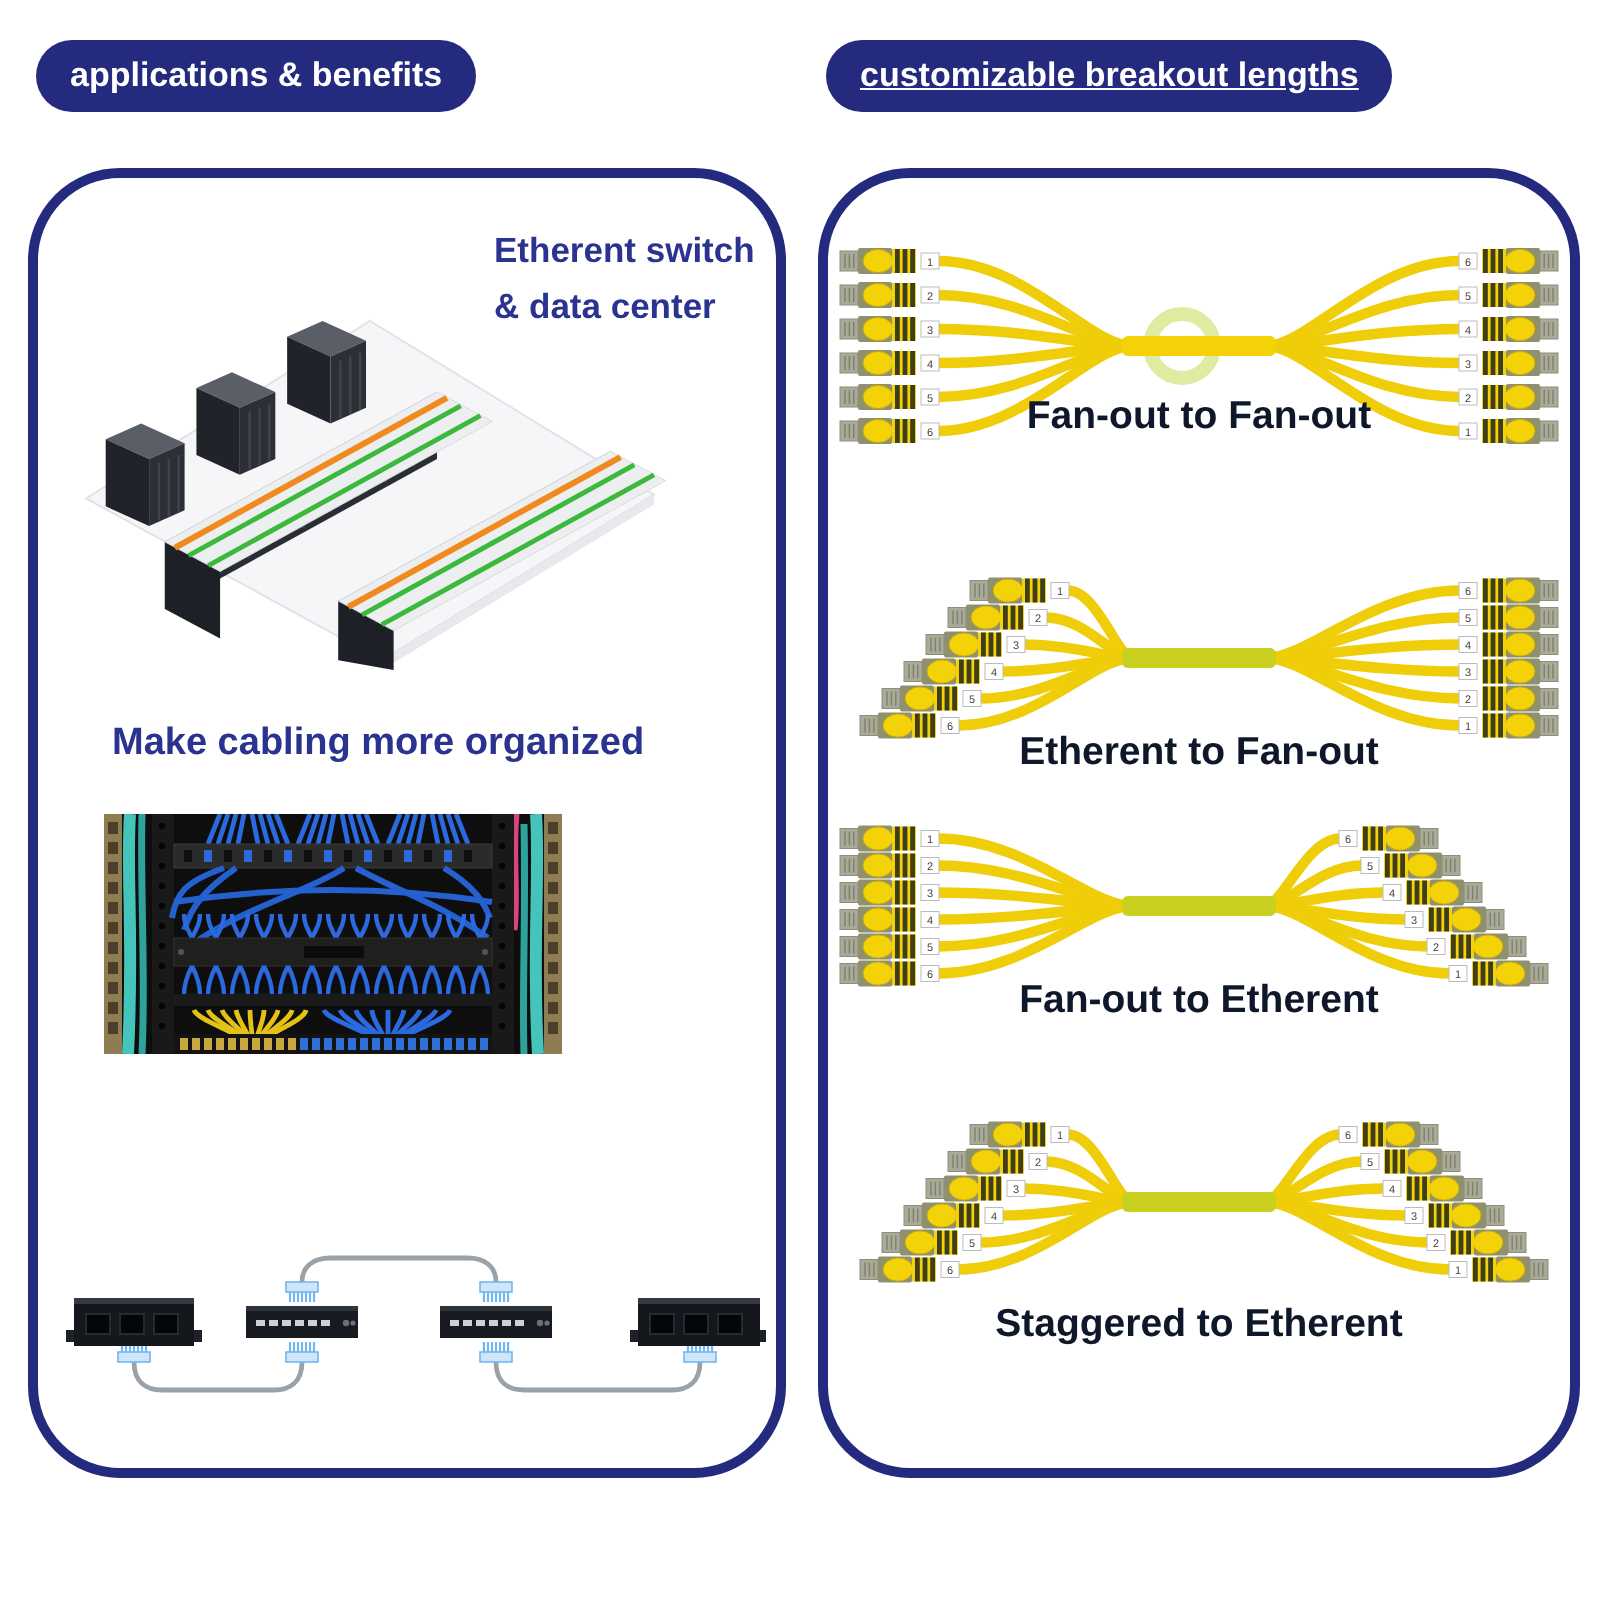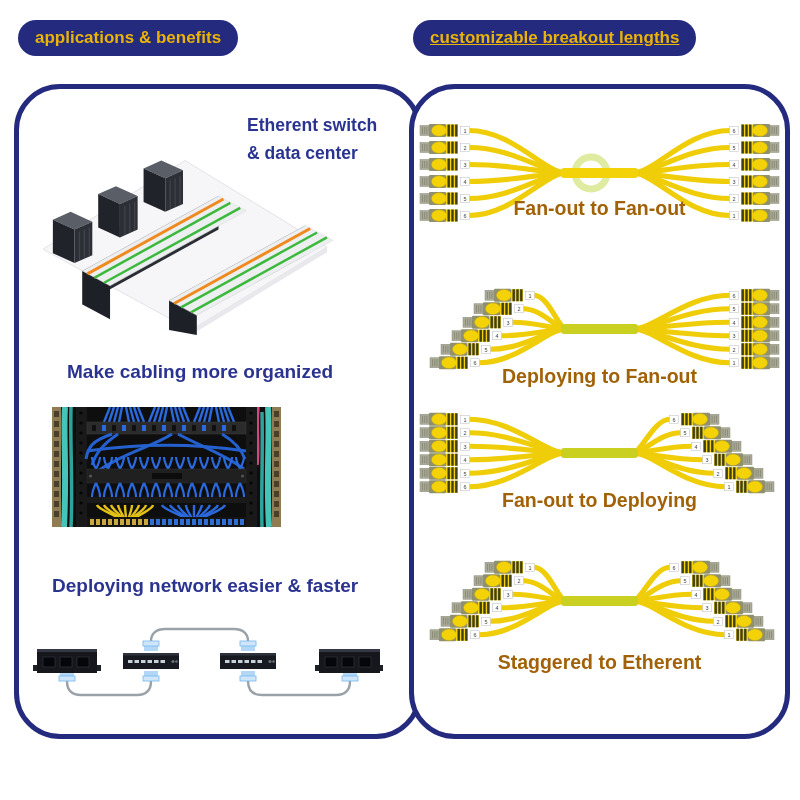--- a/index.html
+++ b/index.html
@@ -1,38 +1,38 @@
 <!DOCTYPE html>
 <html><head>
 <meta charset="utf-8">
 <style>
   html,body{margin:0;padding:0;background:#ffffff;}
   body{width:800px;height:800px;position:relative;overflow:hidden;
        font-family:"Liberation Sans", sans-serif;}
   .badge{position:absolute;top:20px;height:36px;line-height:36px;
-         background:#242a7d;color:#eab308;font-weight:bold;font-size:17px;
+         background:#242a7d;color:#ffffff;font-weight:bold;font-size:17px;
          padding:0 17px;border-radius:19px;white-space:nowrap;}
   #badge-left{left:18px;}
   #badge-right{left:413px;text-decoration:underline;}
   .panel{position:absolute;top:84px;width:369px;height:645px;
          border:5px solid #242a7d;border-radius:46px;background:#ffffff;}
-  #panel-left{left:14px;padding-left:29px;}
+  #panel-left{left:14px;}
   #panel-right{left:409px;width:371px;}
   .h-title{position:absolute;color:#2a3490;font-weight:bold;font-size:19px;
            white-space:nowrap;}
   #title-datacenter{left:228px;top:22px;font-size:17.5px;line-height:28px;
                     white-space:normal;width:140px;}
   #illus-datacenter{position:absolute;left:6px;top:36px;}
-  #title-cabling{left:48px;top:272px;}
+  #title-cabling{left:37px;top:272px;}
   #illus-rack{position:absolute;left:33px;top:318px;}
   #title-deploy{left:33px;top:486px;}
   #illus-network{position:absolute;left:12px;top:520px;}
   .cable-svg{position:absolute;left:0;}
   .cable-label{position:absolute;left:0;width:100%;text-align:center;
-               color:#a16207;font-weight:bold;font-size:19.5px;}
+               color:#0f172a;font-weight:bold;font-size:19.5px;}
 </style>
 </head>
 <body>
 
 <div class="badge" id="badge-left">applications &amp; benefits</div>
 <div class="badge" id="badge-right">customizable breakout lengths</div>
 
 <div class="panel" id="panel-left">
 
   <div class="h-title" id="title-datacenter">
@@ -331,21 +331,20 @@
         <rect x="152" y="112" width="4" height="6" fill="#2f6fd6"></rect>
       <rect x="158" y="112" width="4" height="6" fill="#2f6fd6"></rect>
         <rect x="164" y="112" width="4" height="6" fill="#2f6fd6"></rect>
       <rect x="170" y="112" width="4" height="6" fill="#2f6fd6"></rect>
         <rect x="176" y="112" width="4" height="6" fill="#2f6fd6"></rect>
       <rect x="182" y="112" width="4" height="6" fill="#2f6fd6"></rect>
         <rect x="188" y="112" width="4" height="6" fill="#2f6fd6"></rect>
     </g>
   </svg>
 
-  <div class="h-title" id="title-deploy">Deploying network easier &amp; faster</div>
 
   <svg id="illus-network" width="352" height="96" viewBox="0 0 352 96">
 
     <g stroke="#9aa2a9" stroke-width="2.4" fill="none">
       <path d="M120,32 C120,24 126,20 134,20 L203,20 C211,20 217,24 217,32"></path>
       <path d="M36,72 C36,82 42,86 50,86 L106,86 C114,86 120,82 120,72"></path>
       <path d="M217,72 C217,82 223,86 231,86 L305,86 C313,86 319,82 319,72"></path>
     </g>
 
     <g>
@@ -781,21 +780,21 @@
           <rect x="339" y="77.25" width="17" height="13" rx="1" fill="#8f916e"></rect>
           <ellipse cx="346" cy="83.75" rx="7.5" ry="5.8" fill="#f3d308" stroke="#caa90a" stroke-width="0.5"></ellipse>
           <rect x="327" y="77.75" width="12" height="12" fill="#f3d308"></rect>
           <rect x="335.1" y="77.75" width="2.4" height="12" fill="#3f3e1a"></rect>
           <rect x="331.3" y="77.75" width="2.4" height="12" fill="#3f3e1a"></rect>
           <rect x="327.5" y="77.75" width="2.4" height="12" fill="#3f3e1a"></rect>
           <rect x="315.5" y="79.75" width="9" height="8" fill="#ffffff" stroke="#bbbbbb" stroke-width="0.5"></rect>
           <text x="320" y="86.05" font-size="5.5" fill="#444444" text-anchor="middle" font-family="&quot;Liberation Sans&quot;, sans-serif">1</text>
         </g>
       </svg>
-    <figcaption class="cable-label" style="top:276px">Deploying to Fan-out</figcaption>
+    <figcaption class="cable-label" style="top:276px">Etherent to Fan-out</figcaption>
   </figure>
 
   <figure style="margin:0">
     <svg class="cable-svg" style="top:314px" width="371" height="100" viewBox="0 0 371 100">
         <path d="M 55,16.25 C 98.65,16.25 130.66,50 152,50" stroke="#efcd08" stroke-width="5.2" fill="none" stroke-linecap="round"></path>
         <path d="M 256,16.25 C 239.35,16.25 227.14,50 219,50" stroke="#efcd08" stroke-width="5.2" fill="none" stroke-linecap="round"></path>
         <path d="M 55,29.75 C 98.65,29.75 130.66,50 152,50" stroke="#efcd08" stroke-width="5.2" fill="none" stroke-linecap="round"></path>
         <path d="M 267,29.75 C 245.4,29.75 229.56,50 219,50" stroke="#efcd08" stroke-width="5.2" fill="none" stroke-linecap="round"></path>
         <path d="M 55,43.25 C 98.65,43.25 130.66,50 152,50" stroke="#efcd08" stroke-width="5.2" fill="none" stroke-linecap="round"></path>
         <path d="M 278,43.25 C 251.45,43.25 231.98,50 219,50" stroke="#efcd08" stroke-width="5.2" fill="none" stroke-linecap="round"></path>
@@ -944,21 +943,21 @@
           <rect x="334" y="77.25" width="17" height="13" rx="1" fill="#8f916e"></rect>
           <ellipse cx="341" cy="83.75" rx="7.5" ry="5.8" fill="#f3d308" stroke="#caa90a" stroke-width="0.5"></ellipse>
           <rect x="322" y="77.75" width="12" height="12" fill="#f3d308"></rect>
           <rect x="330.1" y="77.75" width="2.4" height="12" fill="#3f3e1a"></rect>
           <rect x="326.3" y="77.75" width="2.4" height="12" fill="#3f3e1a"></rect>
           <rect x="322.5" y="77.75" width="2.4" height="12" fill="#3f3e1a"></rect>
           <rect x="310.5" y="79.75" width="9" height="8" fill="#ffffff" stroke="#bbbbbb" stroke-width="0.5"></rect>
           <text x="315" y="86.05" font-size="5.5" fill="#444444" text-anchor="middle" font-family="&quot;Liberation Sans&quot;, sans-serif">1</text>
         </g>
       </svg>
-    <figcaption class="cable-label" style="top:400px">Fan-out to Deploying</figcaption>
+    <figcaption class="cable-label" style="top:400px">Fan-out to Etherent</figcaption>
   </figure>
 
   <figure style="margin:0">
     <svg class="cable-svg" style="top:462px" width="371" height="100" viewBox="0 0 371 100">
         <path d="M 120,16.25 C 134.4,16.25 144.96,50 152,50" stroke="#efcd08" stroke-width="5.2" fill="none" stroke-linecap="round"></path>
         <path d="M 256,16.25 C 239.35,16.25 227.14,50 219,50" stroke="#efcd08" stroke-width="5.2" fill="none" stroke-linecap="round"></path>
         <path d="M 109,29.75 C 128.35,29.75 142.54,50 152,50" stroke="#efcd08" stroke-width="5.2" fill="none" stroke-linecap="round"></path>
         <path d="M 267,29.75 C 245.4,29.75 229.56,50 219,50" stroke="#efcd08" stroke-width="5.2" fill="none" stroke-linecap="round"></path>
         <path d="M 98,43.25 C 122.3,43.25 140.12,50 152,50" stroke="#efcd08" stroke-width="5.2" fill="none" stroke-linecap="round"></path>
         <path d="M 278,43.25 C 251.45,43.25 231.98,50 219,50" stroke="#efcd08" stroke-width="5.2" fill="none" stroke-linecap="round"></path>

